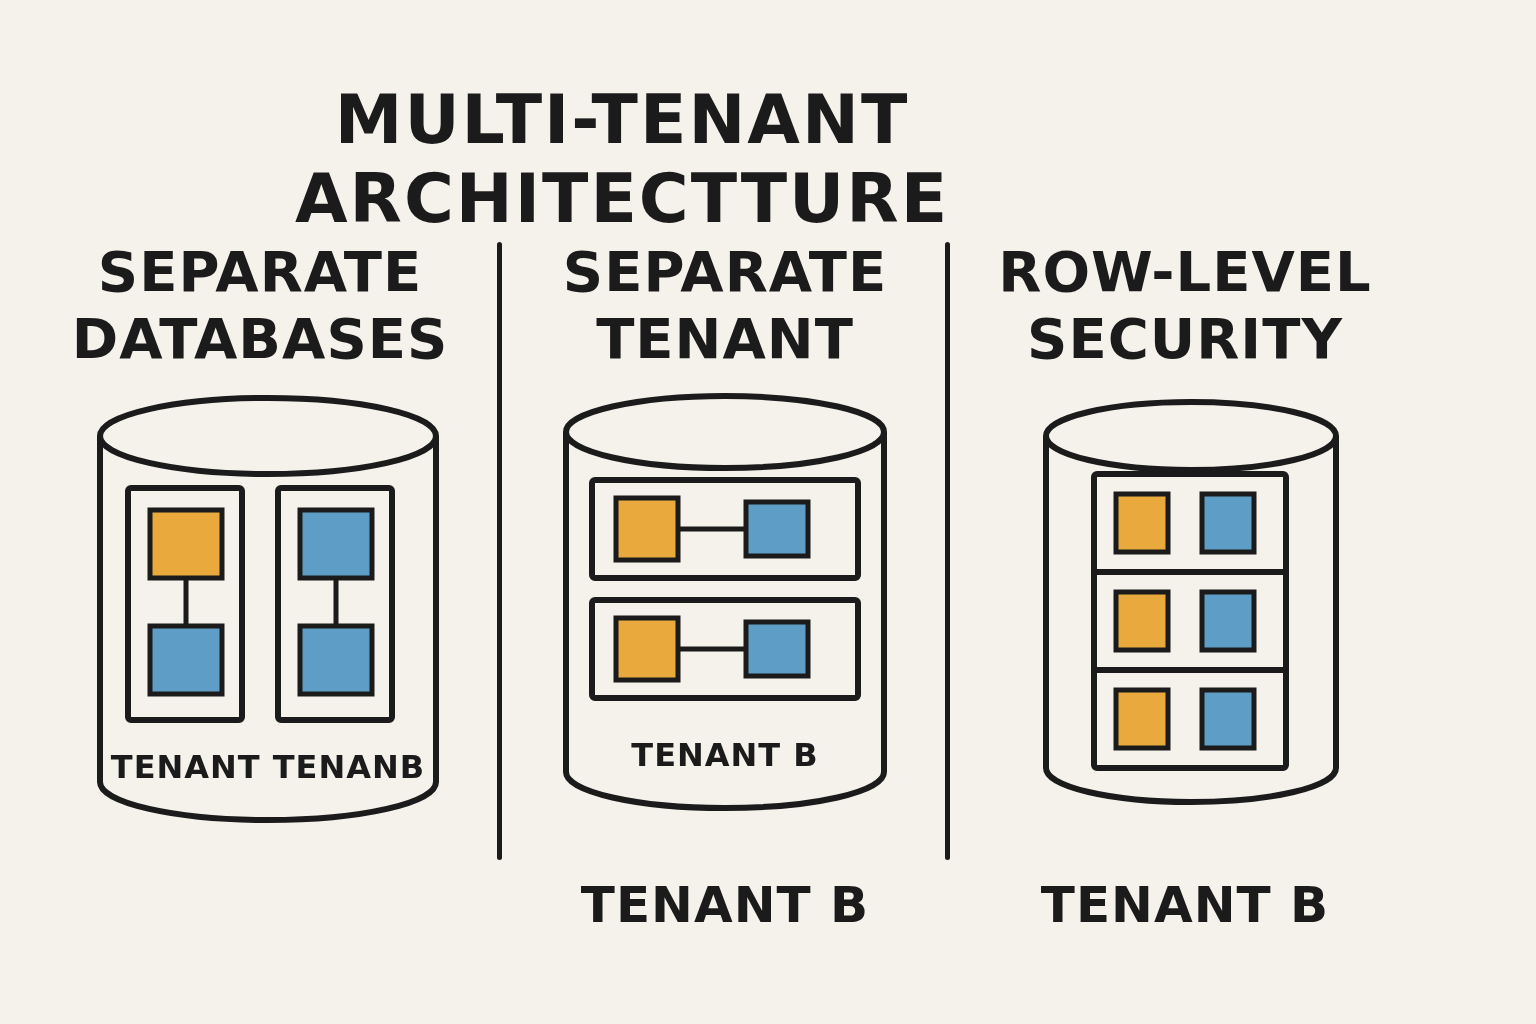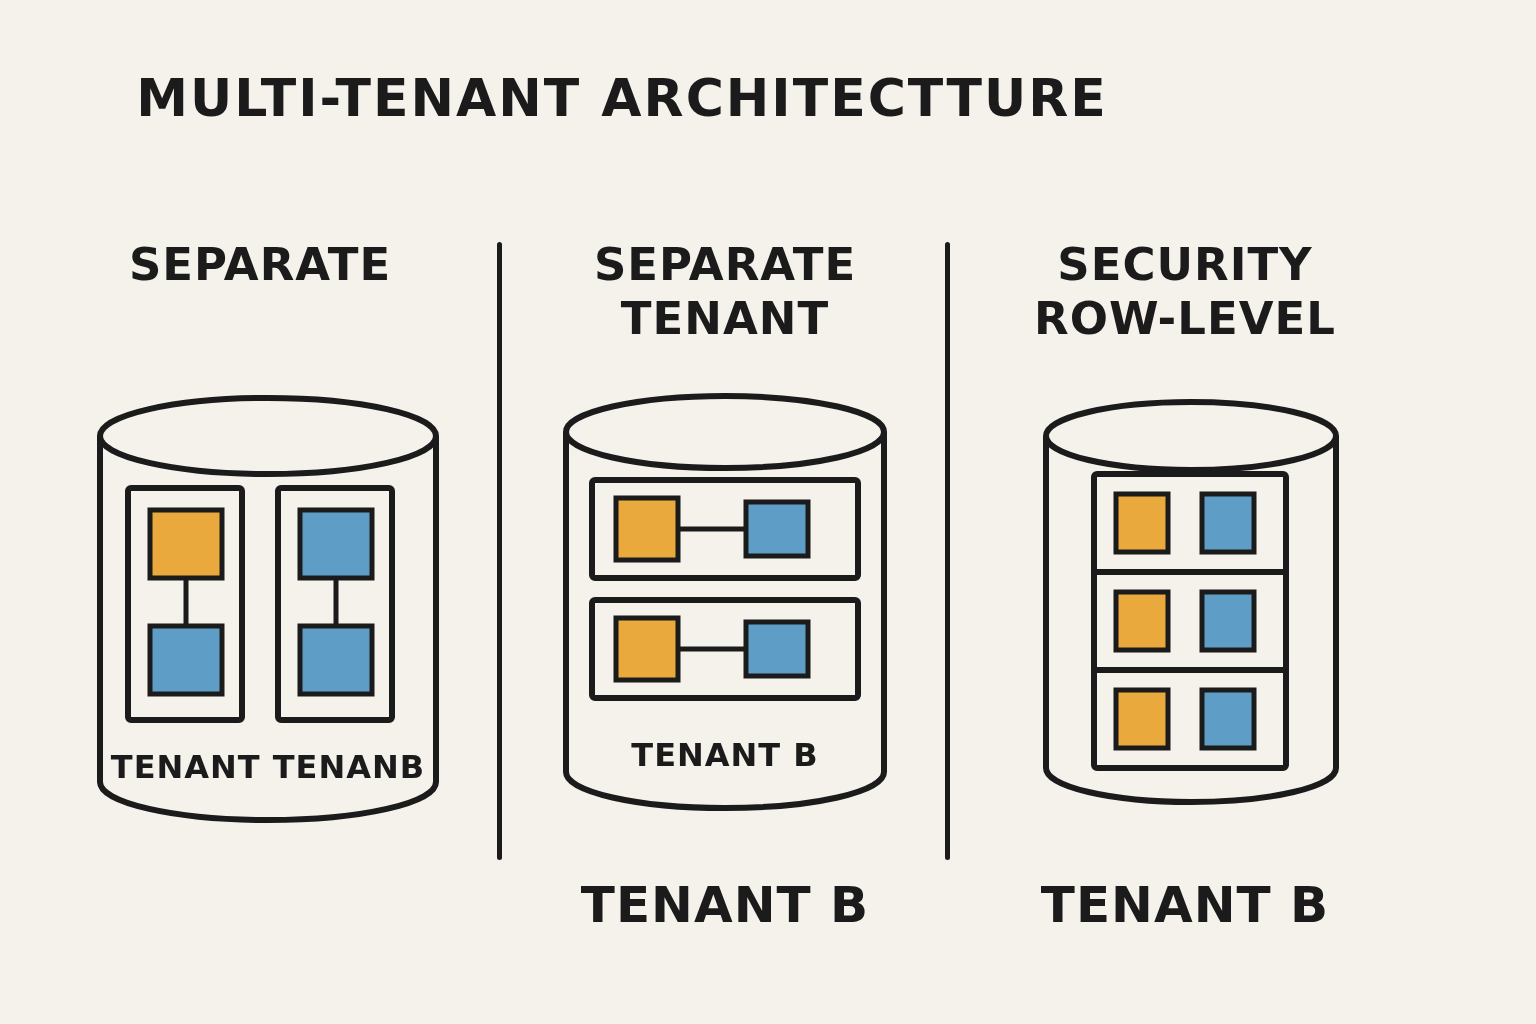--- a/index.html
+++ b/index.html
@@ -6,27 +6,27 @@
   body {
     width: 1536px; height: 1024px;
     background: #f5f2ec;
     font-family: "DejaVu Sans", "Liberation Sans", sans-serif;
     color: #1b1b1b;
     position: relative;
     overflow: hidden;
   }
   .stage { position: absolute; inset: 0; }
   .title {
-    position: absolute; top: 68px; left: 0; width: 1244px;
-    text-align: center; font-size: 52px; font-weight: bold;
+    position: absolute; top: 80px; left: 0; width: 1244px;
+    text-align: center; font-size: 68px; font-weight: bold;
     letter-spacing: 2px;
   }
   .col-header {
     position: absolute; top: 238px;
-    text-align: center; font-size: 45px; font-weight: bold;
+    text-align: center; font-size: 56px; font-weight: bold;
     line-height: 1.2; letter-spacing: 1px;
   }
   .col-header.c1 { left: 40px;  width: 440px; }
   .col-header.c2 { left: 520px; width: 410px; }
   .col-header.c3 { left: 965px; width: 440px; }
   .bottom-label {
     position: absolute; top: 876px;
     text-align: center; font-size: 50px; font-weight: bold;
     letter-spacing: 1px;
   }
@@ -55,28 +55,29 @@
 </style>
 </head>
 <body>
 
 <div class="stage">
 
   <div class="title">MULTI-TENANT ARCHITECTTURE</div>
 
   <div class="col-header c1">
     <div>SEPARATE</div>
+    <div>DATABASES</div>
   </div>
   <div class="col-header c2">
     <div>SEPARATE</div>
     <div>TENANT</div>
   </div>
   <div class="col-header c3">
+    <div>ROW-LEVEL</div>
     <div>SECURITY</div>
-    <div>ROW-LEVEL</div>
   </div>
 
   <div class="divider d1"></div>
   <div class="divider d2"></div>
 
   <svg class="cylinder c1" width="352" height="448" viewBox="0 0 352 448">
     <path class="shape" d="M 8 46 L 8 392 A 168 38 0 0 0 344 392 L 344 46"></path>
     <ellipse class="shape" cx="176" cy="46" rx="168" ry="38"></ellipse>
 
     <rect class="box" x="36" y="98" width="114" height="232" rx="3"></rect>

